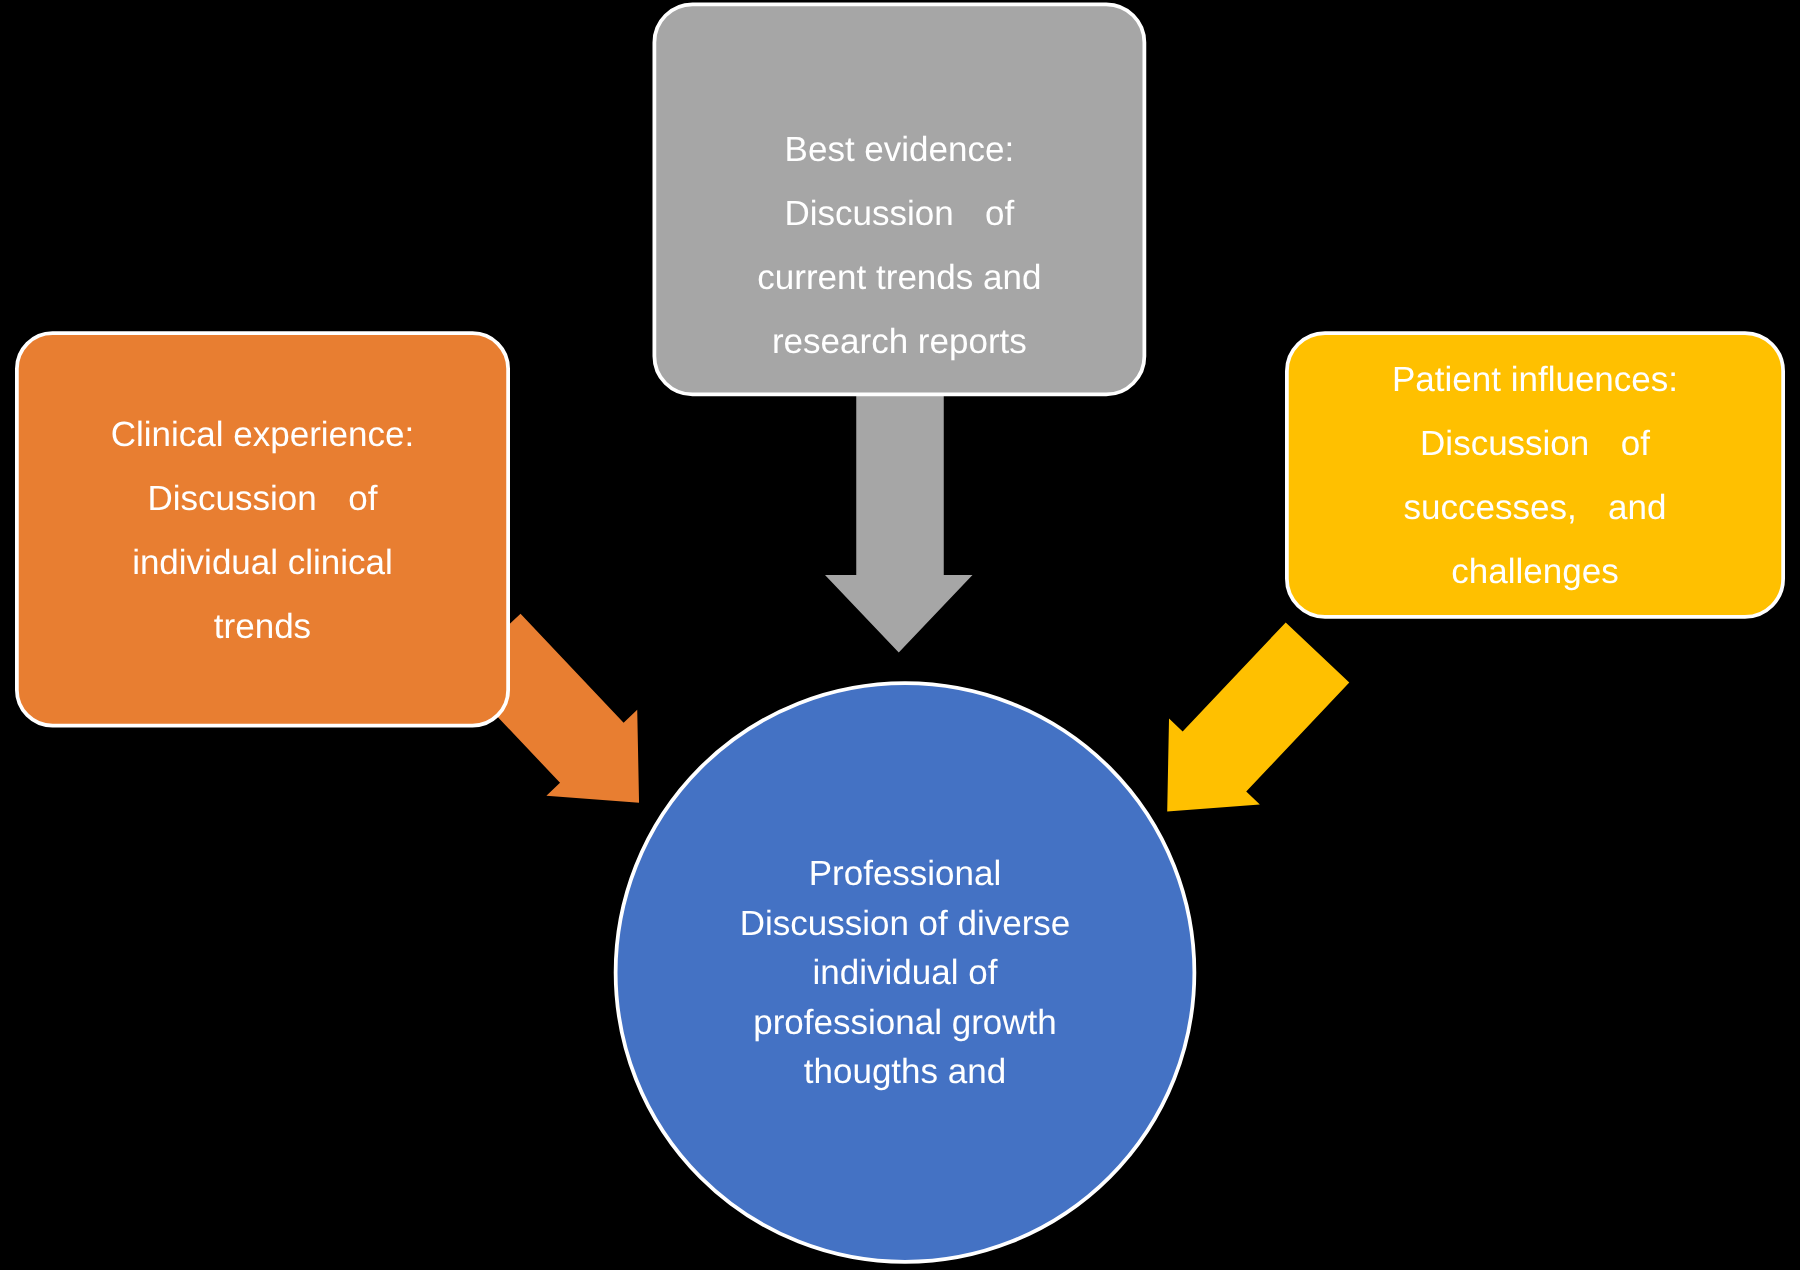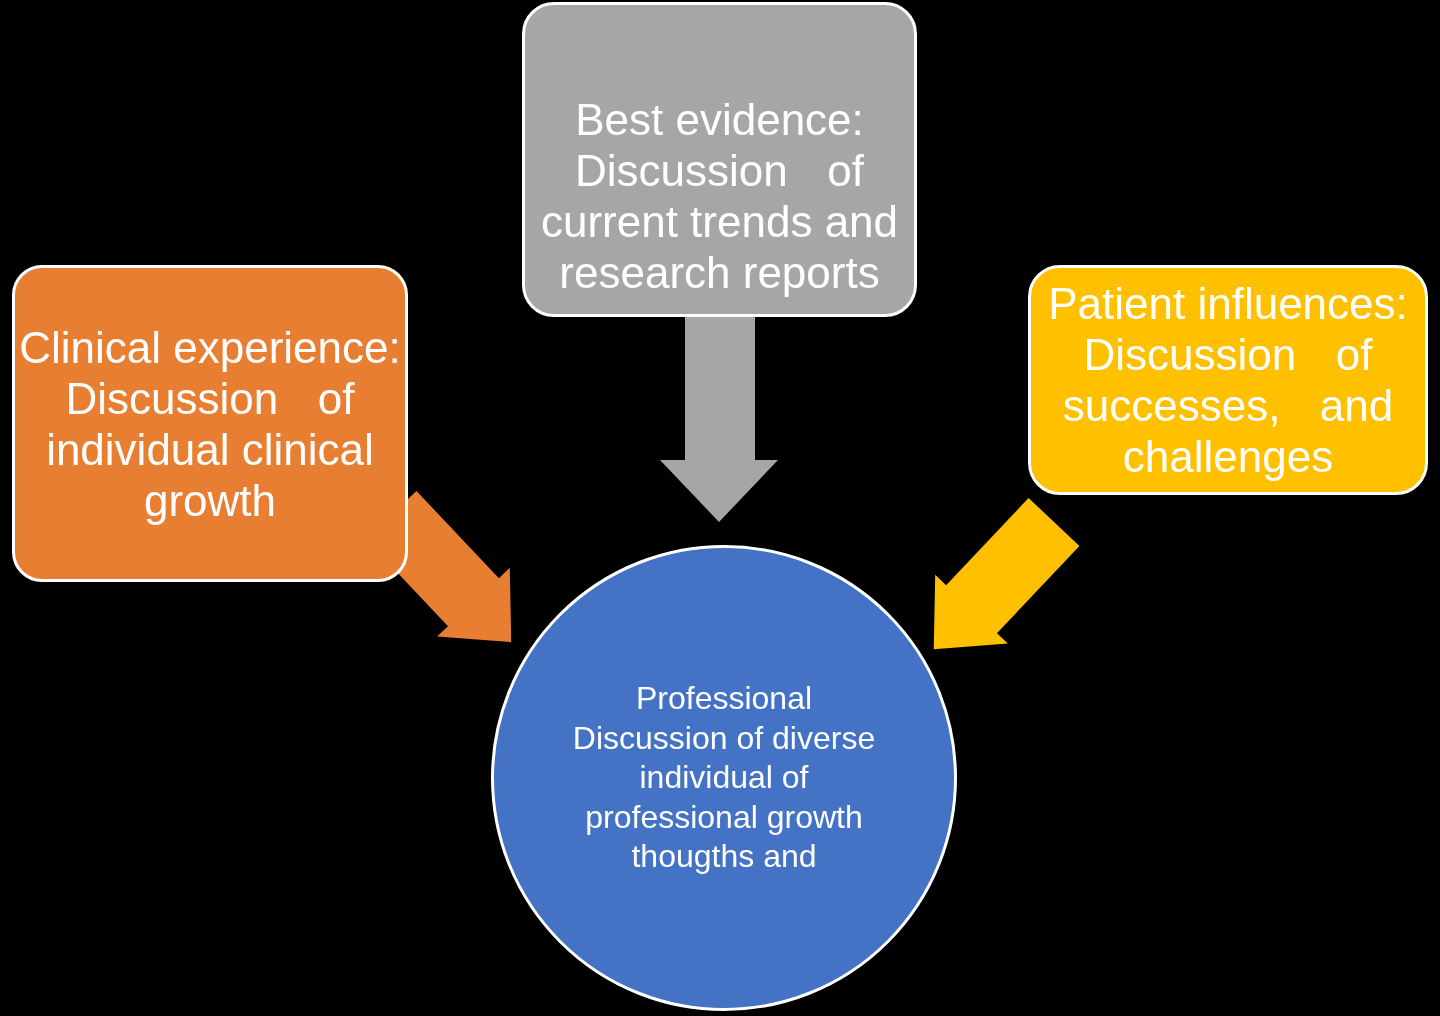--- a/index.html
+++ b/index.html
@@ -29,21 +29,21 @@
     border: 3px solid #ffffff;
     border-radius: 32px;
     display: flex;
     flex-direction: column;
     align-items: center;
     justify-content: center;
     text-align: center;
     color: #ffffff;
   }
   .box .line {
-    font-size: 44px;
+    font-size: 28px;
     line-height: 51px;
     white-space: nowrap;
   }
   .line.gap-wide { word-spacing: 0.62em; }
   .box-clinical {
     left: 12px; top: 265px;
     width: 396px; height: 317px;
     background: #E87E31;
     border-radius: 30px;
   }
@@ -72,21 +72,21 @@
     border-radius: 50%;
     background: #4472C4;
     display: flex;
     flex-direction: column;
     align-items: center;
     justify-content: center;
     text-align: center;
     color: #ffffff;
   }
   .center-circle .line {
-    font-size: 32px;
+    font-size: 28px;
     line-height: 39.5px;
     white-space: nowrap;
   }
 </style>
 </head>
 <body>
 
 <div class="stage">
 
   <svg class="arrow-layer" viewBox="0 0 1440 1016" xmlns="http://www.w3.org/2000/svg">
@@ -100,21 +100,21 @@
     <g transform="translate(1054,522) rotate(133.4)">
       <polygon points="0,-35 120,-35 120,-50 175,0 120,50 120,35 0,35" fill="#FFC000"></polygon>
     </g>
   </svg>
 
   <div class="box box-clinical">
     <div class="text-block">
       <div class="line">Clinical experience:</div>
       <div class="line gap-wide">Discussion of</div>
       <div class="line">individual clinical</div>
-      <div class="line">growth</div>
+      <div class="line">trends</div>
     </div>
   </div>
 
   <div class="box box-evidence">
     <div class="text-block">
       <div class="line">Best evidence:</div>
       <div class="line gap-wide">Discussion of</div>
       <div class="line">current trends and</div>
       <div class="line">research reports</div>
     </div>

